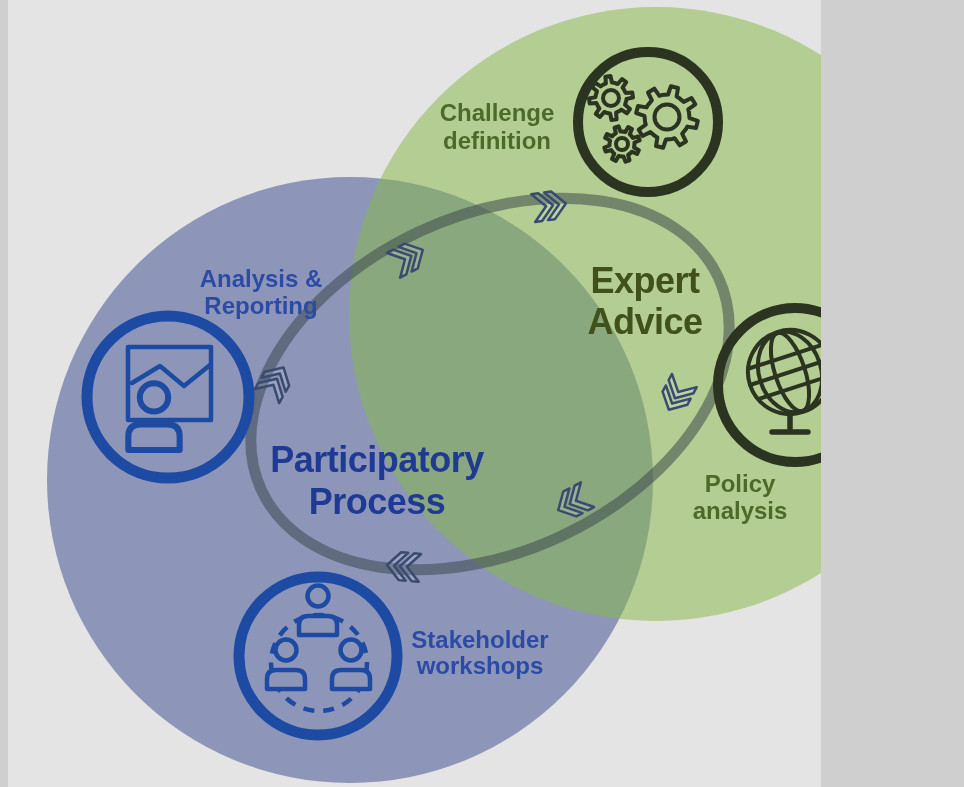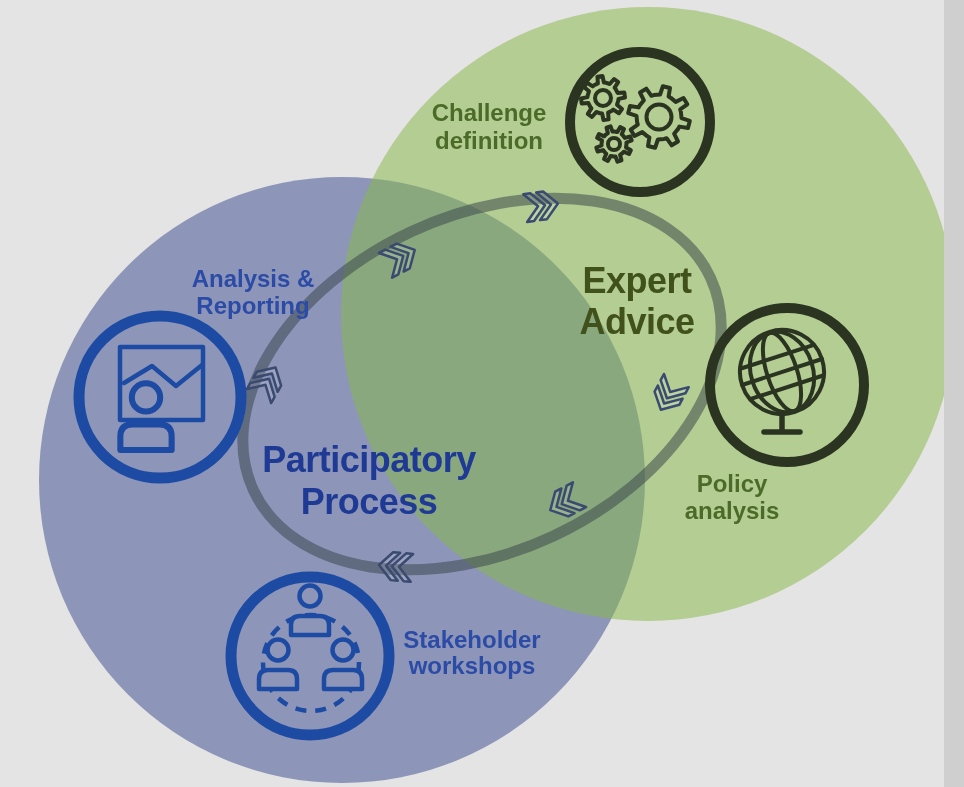--- a/index.html
+++ b/index.html
@@ -1,17 +1,17 @@
 <!DOCTYPE html>
 <html style="--background: #e4e4e4; --circle-blue: #8d96b8; --circle-green: #88ba4b; --ring: #34404680; --chevron-stroke: #3a4a70; --chevron-fill: #ffffff22; --icon-blue: #1d4ba4; --icon-dark: #2b3420; --text-navy: #1f3a94; --text-blue: #2b4ba6; --text-green: #4c6a28; --text-olive: #40511c;"><head>
 <meta charset="utf-8">
 <style>
   html,body { margin:0; padding:0; }
   body { background:#cfcfcf; font-family:"Liberation Sans","DejaVu Sans",sans-serif; }
-  .stage { width:944px; height:787px; position:relative; overflow:hidden; background:var(--background); }
+  .stage { width:813px; height:787px; position:relative; overflow:hidden; background:var(--background);margin-left:8px; }
   svg { display:block; }
 
   .circle-blue  { fill:var(--circle-blue); }
   .circle-green { fill:var(--circle-green); fill-opacity:.53; }
 
   .cycle-ring { fill:none; stroke:var(--ring); stroke-width:11; }
 
   .chev { fill:var(--chevron-fill); stroke:var(--chevron-stroke); stroke-width:2.5; stroke-linejoin:round; }
 
   .icon-ring-blue { fill:none; stroke:var(--icon-blue); stroke-width:11; }

